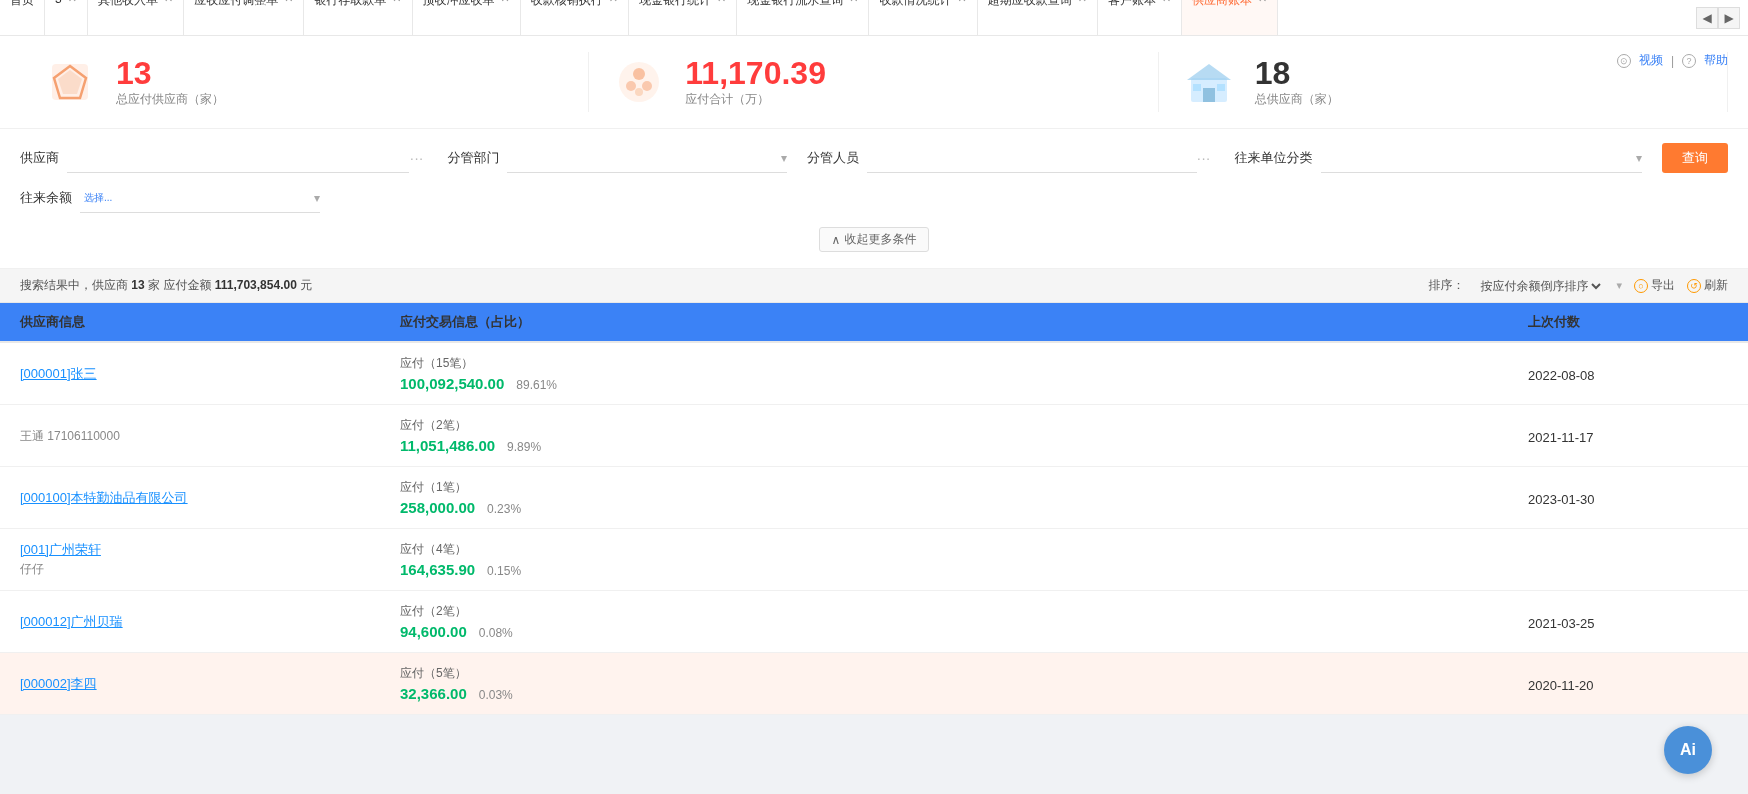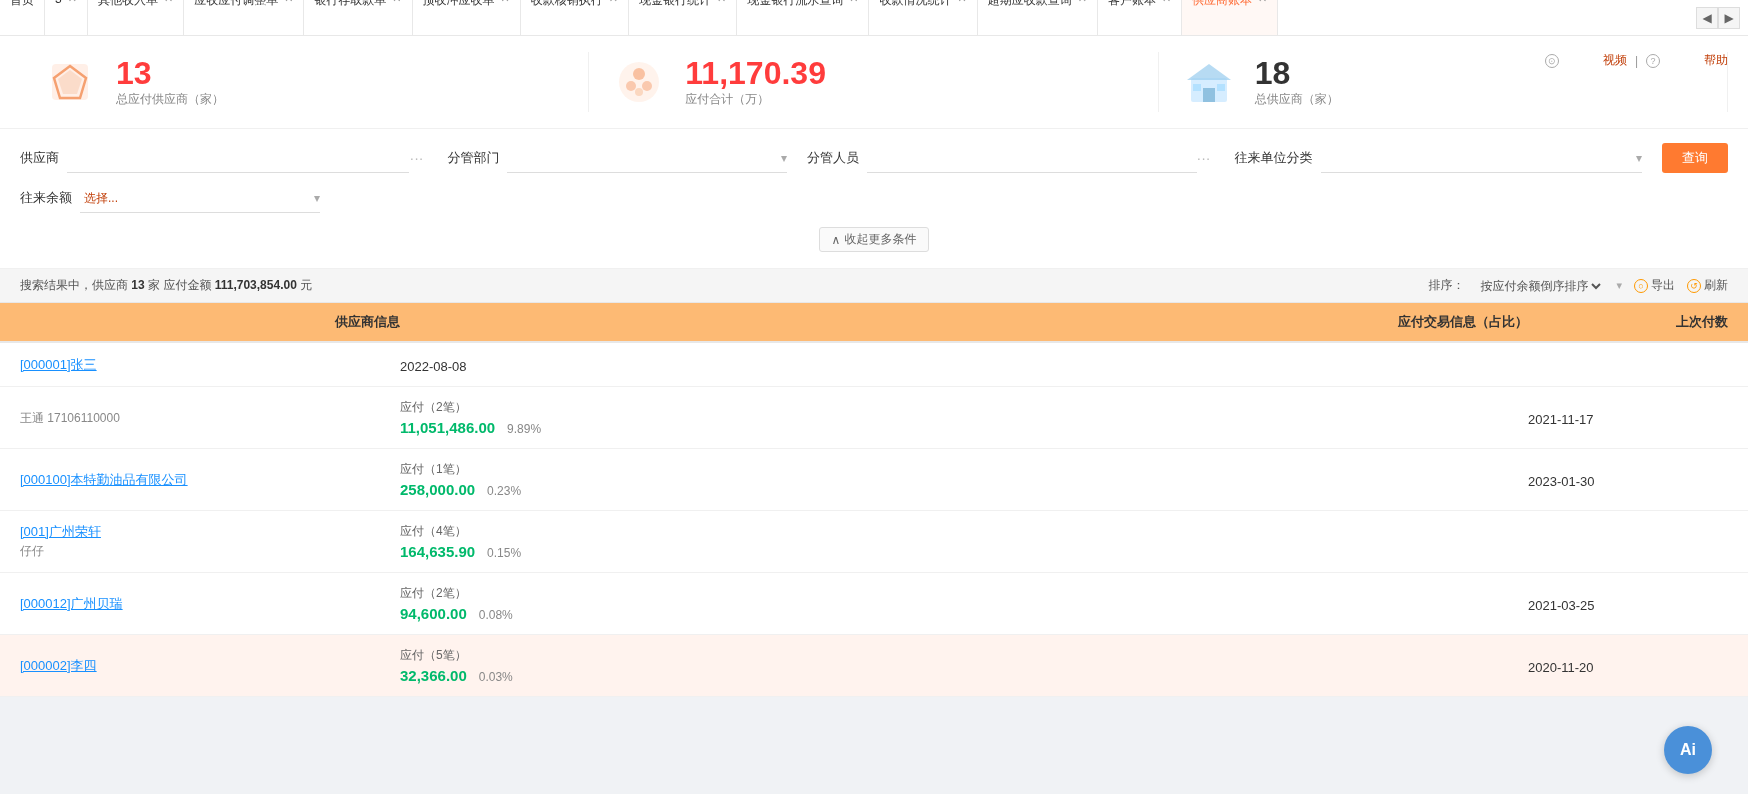--- a/index.html
+++ b/index.html
@@ -99,21 +99,21 @@
       position: absolute;
       right: 20px;
       top: 16px;
       font-size: 12px;
       color: #666;
       display: flex;
       align-items: center;
       gap: 8px;
     }
     .top-right-links span { color: #999; }
-    .top-right-links a { color: #c2410c; cursor: pointer; margin-left: 36px; }
+    .top-right-links a { color: #3b82f6; cursor: pointer; }
 
     
     .filter-area {
       background: #fff;
       padding: 14px 20px 8px;
       border-bottom: 1px solid #f0f0f0;
     }
     .filter-row {
       display: flex;
       align-items: center;
@@ -157,22 +157,22 @@
       display: flex;
       align-items: center;
       border-bottom: 1px solid #ddd;
       height: 30px;
       position: relative;
     }
     .filter-select-wrap select {
       flex: 1;
       border: none;
       outline: none;
-      font-size: 12px;
-      color: #c2410c;
+      font-size: 10px;
+      color: #3b82f6;
       background: transparent;
       appearance: none;
       padding: 0 4px;
       height: 28px;
     }
     .filter-chevron {
       color: #aaa;
       font-size: 12px;
       pointer-events: none;
       flex-shrink: 0;
@@ -251,24 +251,23 @@
       color: #f90;
     }
 
     
     .data-table {
       background: #fff;
       width: 100%;
     }
     .table-header {
       display: flex;
-      background: #fdba74;
+      background: #3b82f6;
       border-bottom: 2px solid #e8e8e8;
       padding: 10px 20px;
-      text-align: right;
     }
     .th-supplier { flex: 0 0 380px; font-size: 13px; font-weight: 600; color: #333; }
     .th-transaction { flex: 1; font-size: 13px; font-weight: 600; color: #333; }
     .th-lastpay { flex: 0 0 200px; font-size: 13px; font-weight: 600; color: #333; }
 
     .table-row {
       display: flex;
       border-bottom: 1px solid #f0f0f0;
       padding: 12px 20px;
       align-items: center;
@@ -508,20 +507,27 @@
   <div class="table-header">
     <div class="th-supplier">供应商信息</div>
     <div class="th-transaction">应付交易信息（占比）</div>
     <div class="th-lastpay">上次付数</div>
   </div>
 
   <div class="table-row">
     <div class="col-supplier">
       <div class="supplier-name">[000001]张三</div>
     </div>
+    <div class="col-transaction">
+      <div class="tx-label">应付（15笔）</div>
+      <div class="tx-row">
+        <span class="tx-amount">100,092,540.00</span>
+        <span class="tx-percent">89.61%</span>
+      </div>
+    </div>
     <div class="col-lastpay">2022-08-08</div>
   </div>
 
   <div class="table-row">
     <div class="col-supplier">
       <div class="supplier-contact">王通  17106110000</div>
     </div>
     <div class="col-transaction">
       <div class="tx-label">应付（2笔）</div>
       <div class="tx-row">

